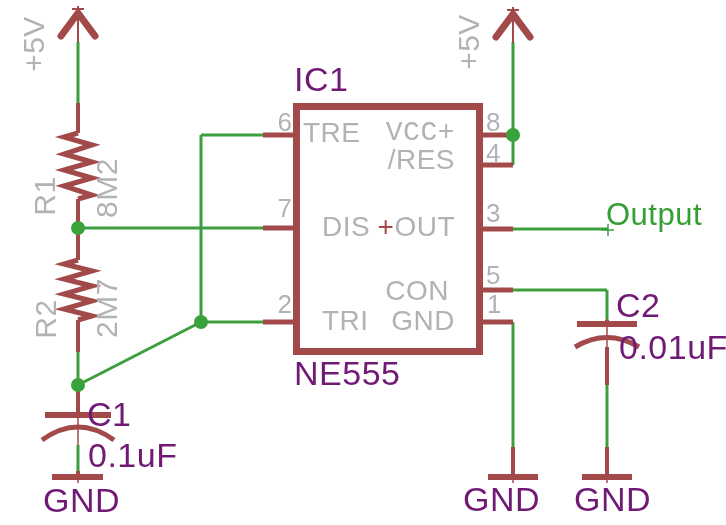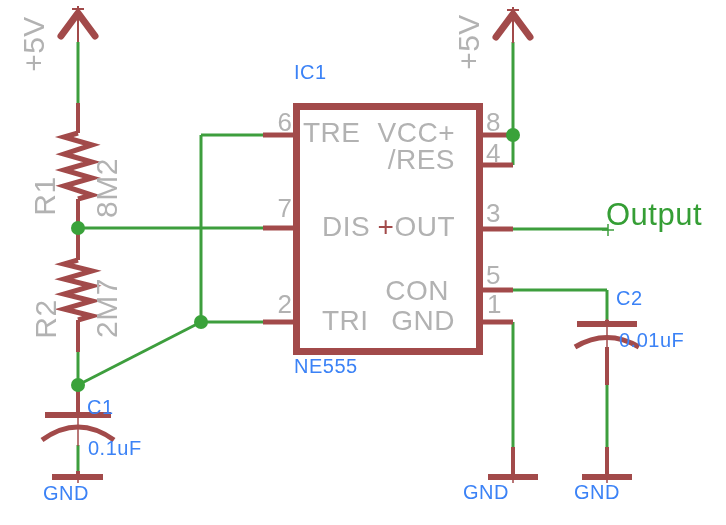--- a/index.html
+++ b/index.html
@@ -7,22 +7,22 @@
     position:relative;
     width:726px;height:525px;
     background:#ffffff;
     overflow:hidden;
     font-family:"Liberation Sans", sans-serif;
   }
   svg{position:absolute;left:0;top:0;}
   .hlabel{
     position:absolute;
     white-space:nowrap;
-    color:#3b82f6;
-    font-size:20px;
+    color:#701a75;
+    font-size:34px;
     line-height:1;
     letter-spacing:0.5px;
   }
   .vlabel{
     position:absolute;
     white-space:nowrap;
     color:#b2b2b2;
     font-size:30px;
     line-height:1;
     letter-spacing:0.5px;
@@ -190,21 +190,21 @@
   <div class="pin-num" style="right:434px;top:109px;">6</div>
   <div class="pin-num" style="right:434px;top:195px;">7</div>
   <div class="pin-num" style="right:434px;top:291px;">2</div>
   <div class="pin-num" style="left:486px;top:109px;">8</div>
   <div class="pin-num" style="left:486px;top:140px;">4</div>
   <div class="pin-num" style="left:486px;top:200px;">3</div>
   <div class="pin-num" style="left:486px;top:262px;">5</div>
   <div class="pin-num" style="left:487px;top:291px;">1</div>
 
   <div class="pin-name" style="left:303px;top:119px;">TRE</div>
-  <div class="pin-name" style="right:271px;top:119px;">VCC+</div>
+  <div class="pin-name" style="right:271px;top:119px;font-family:Liberation Mono, monospace;">VCC+</div>
   <div class="pin-name" style="right:271px;top:146px;text-align:right;">/RES</div>
   <div class="pin-name" style="left:322px;top:213px;">DIS</div>
   <div class="pin-name" style="right:271px;top:213px;"><span class="origin-plus">+</span><span>OUT</span></div>
   <div class="pin-name" style="right:277px;top:277px;">CON</div>
   <div class="pin-name" style="left:322px;top:307px;">TRI</div>
   <div class="pin-name" style="right:271px;top:307px;">GND</div>
 
 </div>
 
 </body></html>

